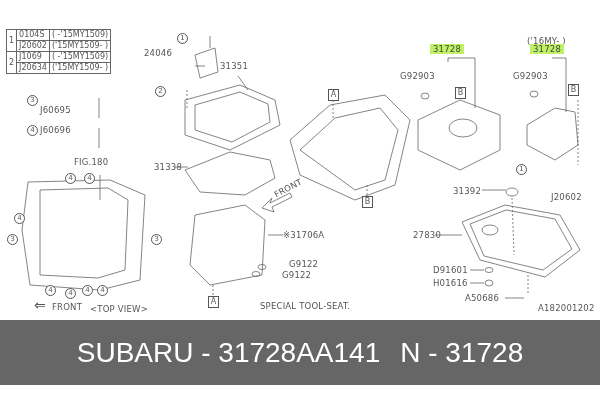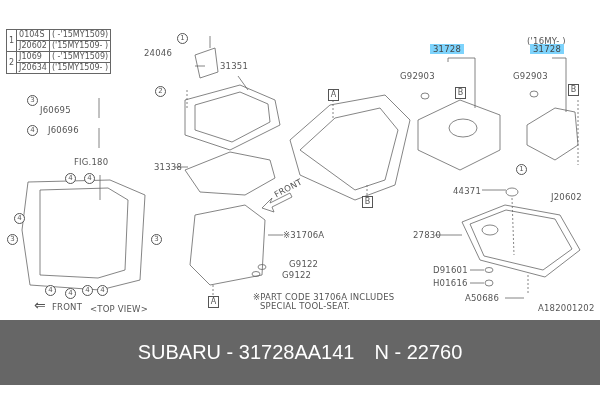--- a/index.html
+++ b/index.html
@@ -1,25 +1,25 @@
 <!DOCTYPE html>
 <html><head>
 <meta charset="utf-8">
 <style>
   html,body{margin:0;padding:0;background:#fff;}
   body{width:600px;height:400px;position:relative;overflow:hidden;font-family:"DejaVu Sans",sans-serif;}
   .diagram{position:absolute;left:0;top:0;width:600px;height:322px;background:#fff;}
   .lbl{position:absolute;font-family:"DejaVu Sans",sans-serif;font-size:8.5px;color:#555;white-space:nowrap;letter-spacing:0.2px;line-height:10px;}
-  .hl{background:#7dd3fc;color:#444;padding:0 3px;}
+  .hl{background:#bef264;color:#444;padding:0 3px;}
   .box{position:absolute;border:1px solid #555;font-size:8px;color:#555;width:9px;height:10px;text-align:center;line-height:10px;background:#fff;}
   .circ{position:absolute;border:1px solid #555;border-radius:50%;width:9px;height:9px;font-size:7px;line-height:9px;text-align:center;color:#555;background:#fff;}
   table.codes{position:absolute;left:6px;top:29px;border-collapse:collapse;font-size:8px;color:#555;}
   table.codes td{border:1px solid #666;padding:0 2px;height:10px;line-height:10px;white-space:nowrap;}
   svg.art{position:absolute;left:0;top:0;}
-  .footer{position:absolute;left:0;top:320px;width:600px;height:65px;background:#666;color:#fff;display:flex;align-items:center;justify-content:center;font-family:"Liberation Sans",sans-serif;font-size:20px;}
+  .footer{position:absolute;left:0;top:320px;width:600px;height:65px;background:#666;color:#fff;display:flex;align-items:center;justify-content:center;font-family:"Liberation Sans",sans-serif;font-size:28px;}
   .footer span{margin:0 10px;}
 </style>
 </head>
 <body>
 
 <div class="diagram">
   <svg class="art" width="600" height="322" fill="none" stroke="#666" stroke-width="0.8">
 
     <path d="M185 100 L240 85 L275 100 L280 125 L230 150 L185 135 Z"></path>
     <path d="M195 105 L240 92 L268 104 L270 122 L232 142 L195 130 Z"></path>
@@ -101,21 +101,21 @@
     <tr>
       <td>J20634</td>
       <td>('15MY1509- )</td>
     </tr>
   </tbody>
     </table>
 
   <span class="circ" style="left:27px;top:95px">3</span>
   <span class="lbl" style="left:40px;top:105px">J60695</span>
   <span class="circ" style="left:27px;top:125px">4</span>
-  <span class="lbl" style="left:48px;top:125px">J60696</span>
+  <span class="lbl" style="left:40px;top:125px">J60696</span>
 
   <span class="circ" style="left:177px;top:33px">1</span>
   <span class="lbl" style="left:144px;top:48px">24046</span>
   <span class="circ" style="left:155px;top:86px">2</span>
   <span class="lbl" style="left:220px;top:61px">31351</span>
 
   <span class="lbl" style="left:74px;top:157px">FIG.180</span>
   <span class="circ" style="left:65px;top:173px">4</span>
   <span class="circ" style="left:84px;top:173px">4</span>
   <span class="circ" style="left:14px;top:213px">4</span>
@@ -126,42 +126,41 @@
   <span class="circ" style="left:82px;top:285px">4</span>
   <span class="circ" style="left:97px;top:285px">4</span>
   <span class="lbl" style="left:34px;top:300px;font-size:14px;">⇐</span>
   <span class="lbl" style="left:52px;top:302px">FRONT</span>
   <span class="lbl" style="left:90px;top:304px">&lt;TOP VIEW&gt;</span>
 
   <span class="lbl" style="left:154px;top:162px">31338</span>
   <span class="lbl" style="left:283px;top:230px">※31706A</span>
   <span class="lbl" style="left:289px;top:259px">G9122</span>
   <span class="lbl" style="left:282px;top:270px">G9122</span>
-  <span class="lbl" style="left:253px;top:292px">※PART CODE 31706A INCLUDES</span>
   <span class="lbl" style="left:260px;top:301px">SPECIAL TOOL-SEAT.</span>
   <span class="box" style="left:208px;top:296px">A</span>
   <span class="lbl" style="left:273px;top:183px;transform:rotate(-28deg);">FRONT</span>
 
   <span class="box" style="left:328px;top:89px">A</span>
   <span class="box" style="left:362px;top:196px">B</span>
 
   <span class="lbl hl" style="left:430px;top:44px">31728</span>
   <span class="lbl" style="left:400px;top:71px">G92903</span>
   <span class="box" style="left:455px;top:87px">B</span>
   <span class="lbl" style="left:527px;top:36px">('16MY- )</span>
   <span class="lbl hl" style="left:530px;top:44px">31728</span>
   <span class="lbl" style="left:513px;top:71px">G92903</span>
   <span class="box" style="left:568px;top:84px">B</span>
 
   <span class="circ" style="left:516px;top:164px">1</span>
   <span class="lbl" style="left:551px;top:192px">J20602</span>
-  <span class="lbl" style="left:453px;top:186px">44371</span>
+  <span class="lbl" style="left:453px;top:186px">31392</span>
   <span class="lbl" style="left:413px;top:230px">27830</span>
   <span class="lbl" style="left:433px;top:265px">D91601</span>
   <span class="lbl" style="left:433px;top:278px">H01616</span>
   <span class="lbl" style="left:465px;top:293px">A50686</span>
   <span class="lbl" style="left:538px;top:303px">A182001202</span>
 </div>
 
 <div class="footer">
   <span>SUBARU - 31728AA141</span>
-  <span>N - 22760</span>
+  <span>N - 31728</span>
 </div>
 
 </body></html>

